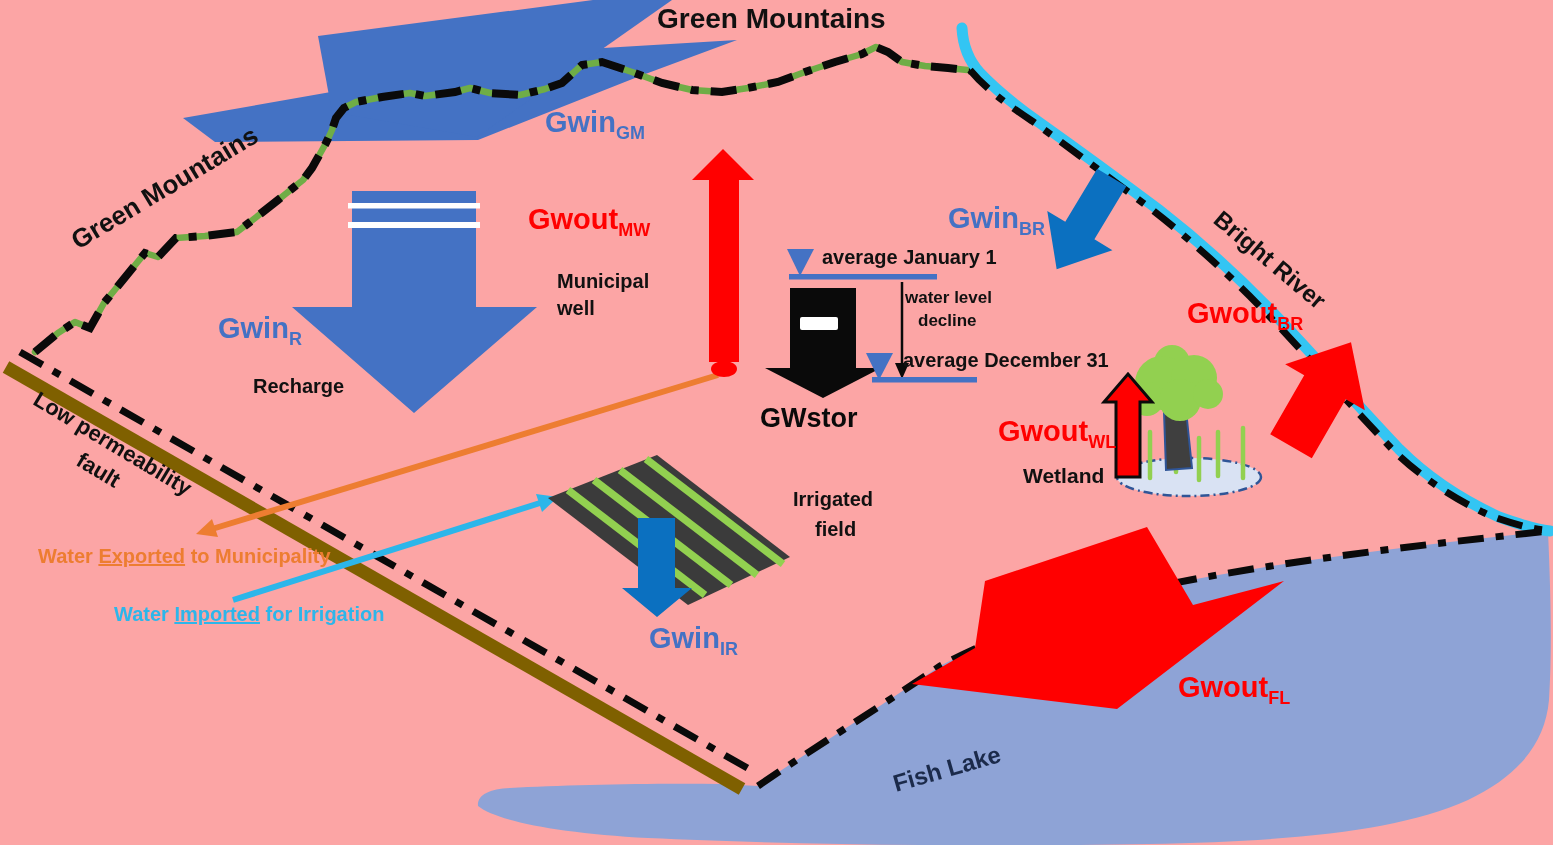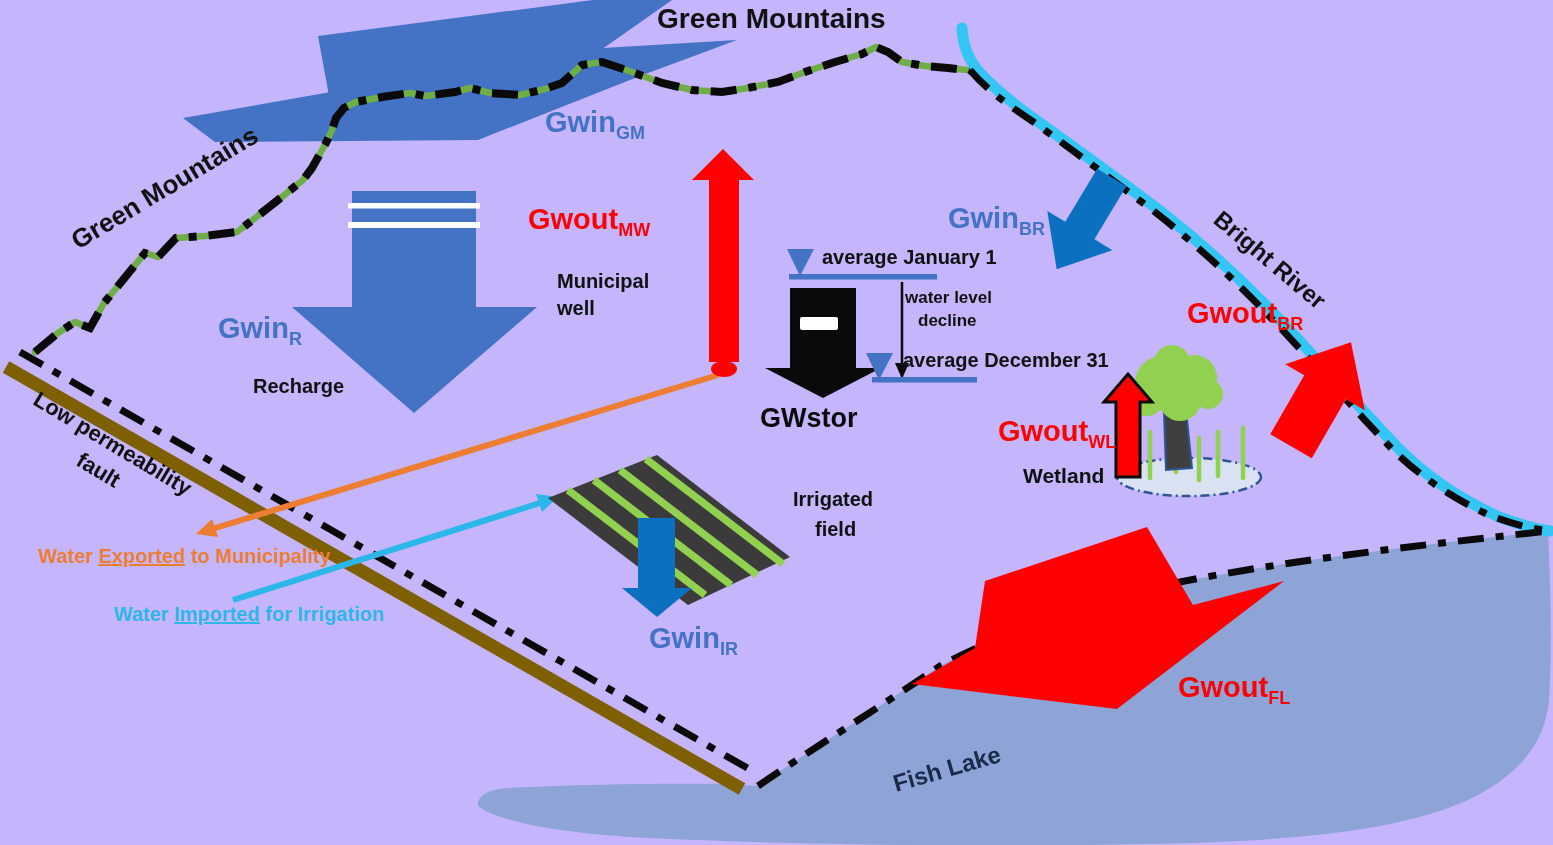--- a/index.html
+++ b/index.html
@@ -1,16 +1,16 @@
 <!DOCTYPE html>
 <html><head>
 <meta charset="utf-8">
 <style>
   html,body{margin:0;padding:0;background:#ffffff;}
-  #stage{position:relative;width:1553px;height:845px;background:#c4b5fd;overflow:hidden;
+  #stage{position:relative;width:1553px;height:845px;background:#fca5a5;overflow:hidden;
          font-family:"Liberation Sans",sans-serif;}
   svg text{font-family:"Liberation Sans",sans-serif;font-weight:bold;}
   .flux{font-size:29px;}
   .fluxsub{font-size:18px;}
   .ann{font-size:20px;fill:#111111;}
   .big{font-size:28px;fill:#111111;}
 </style>
 </head>
 <body>
 

